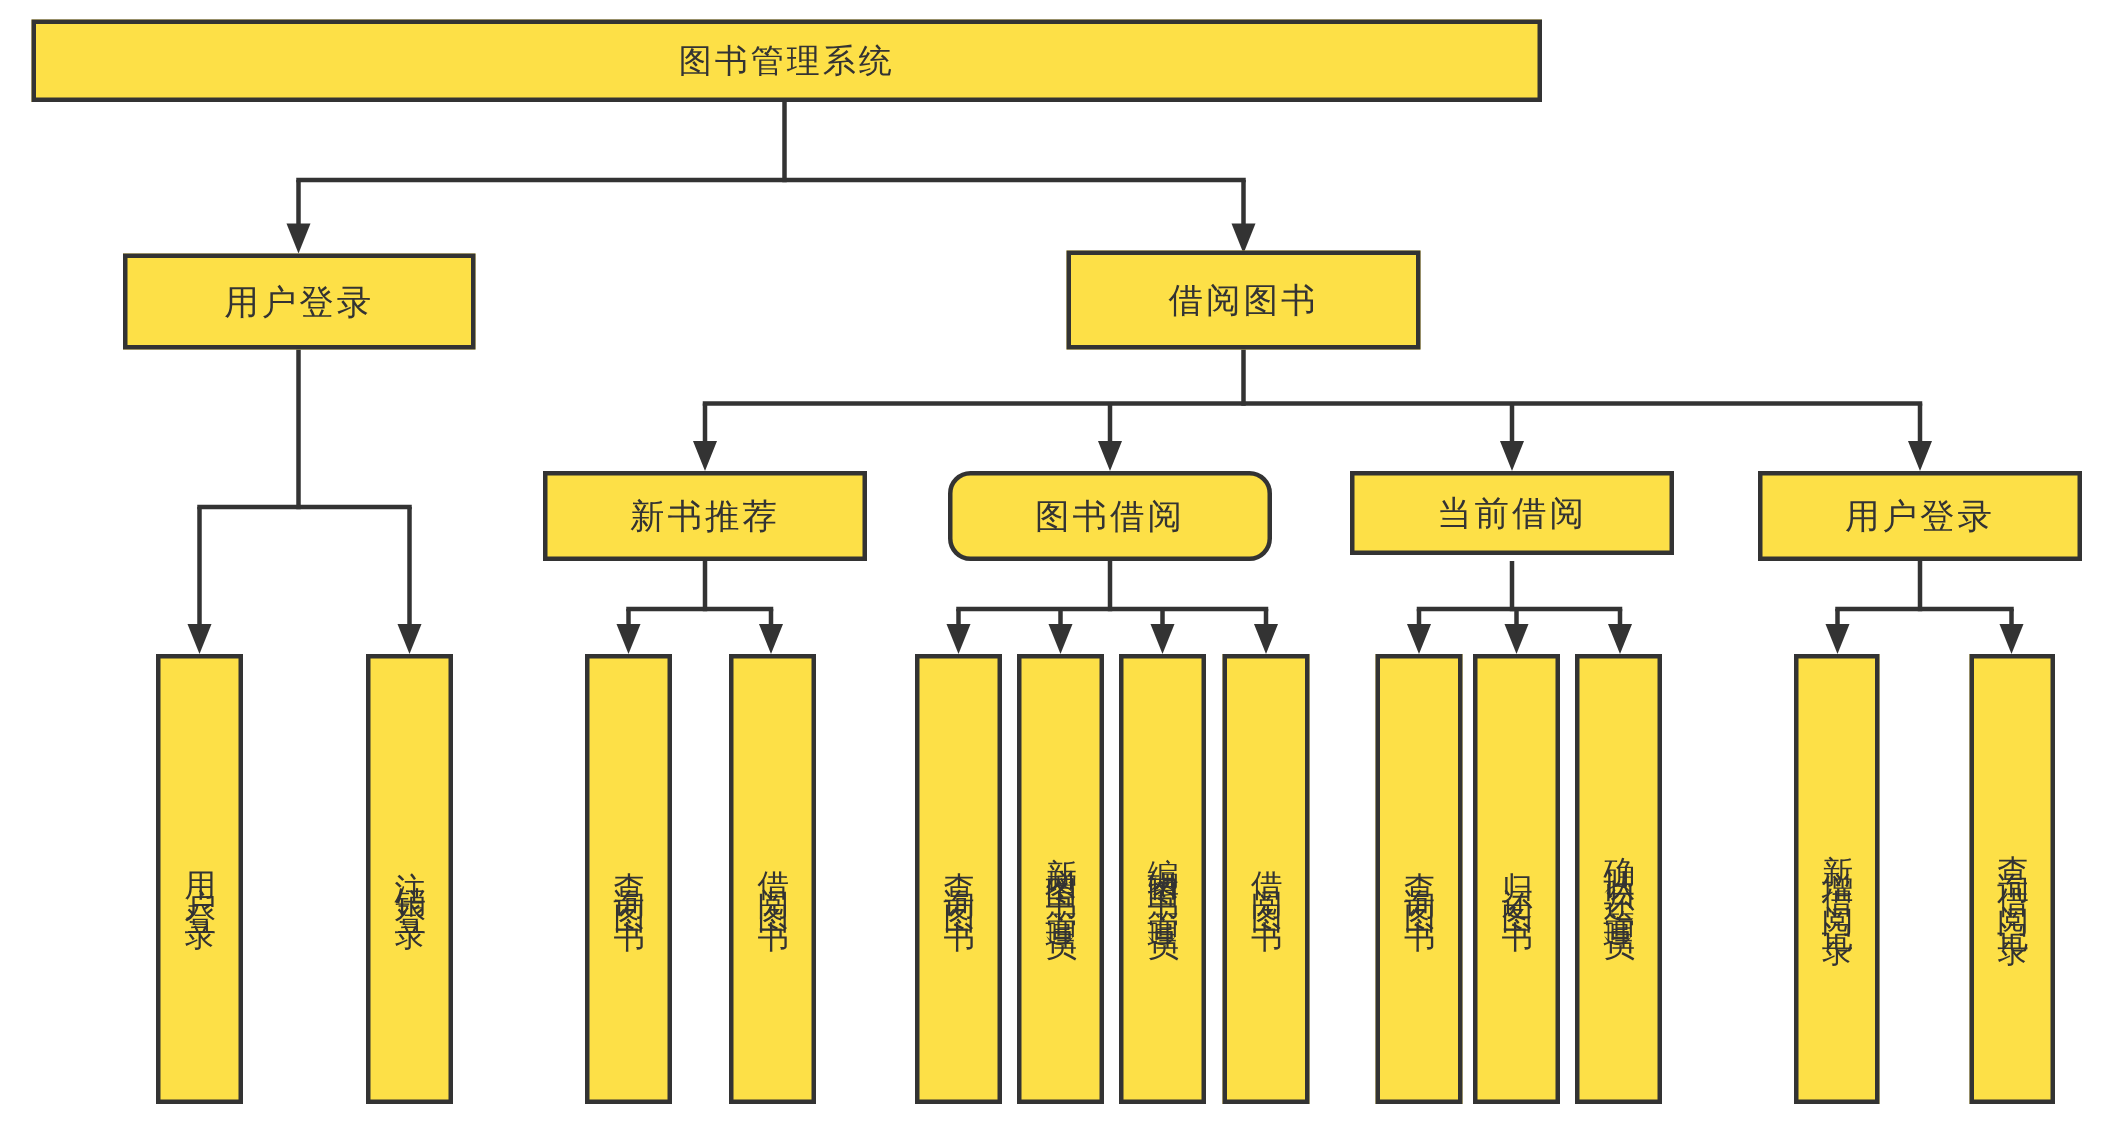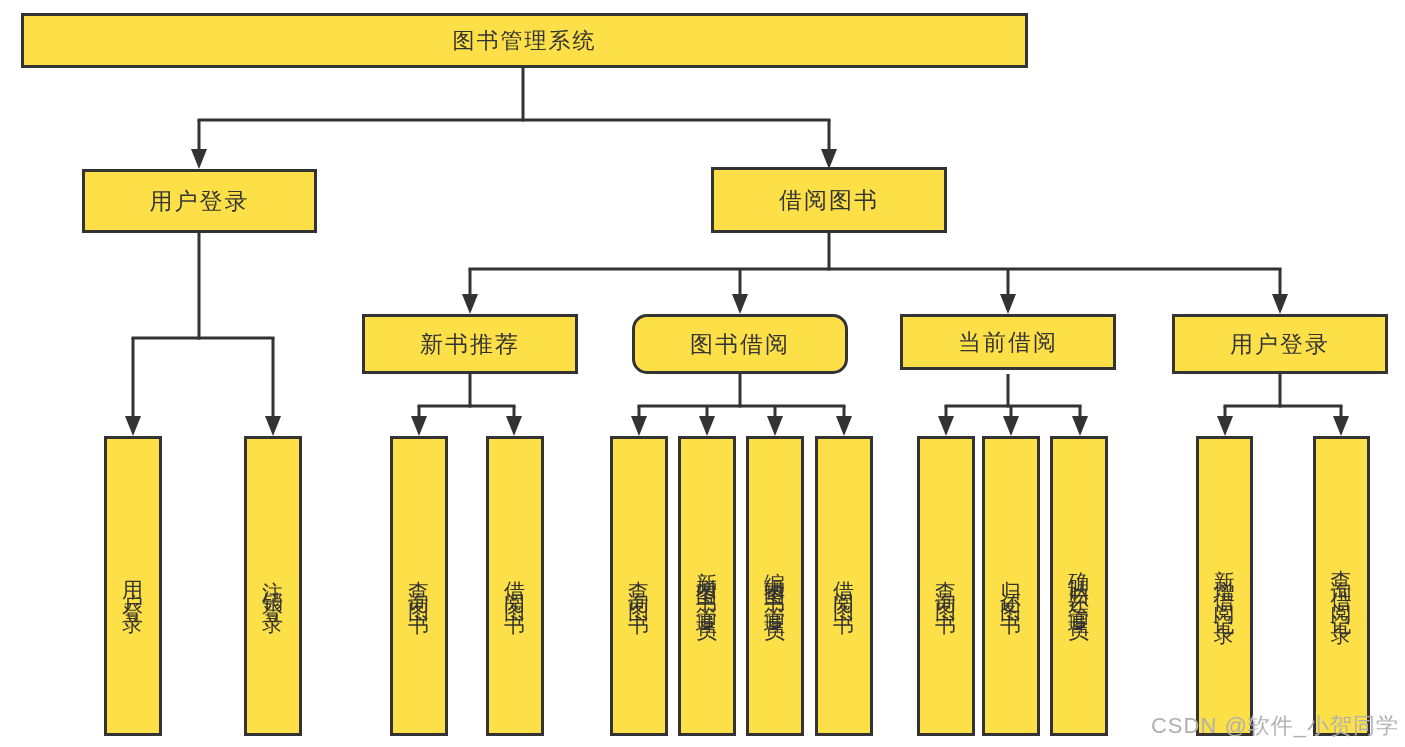--- a/index.html
+++ b/index.html
@@ -181,14 +181,13 @@
     <span>确认归还（管理员）</span>
   </div>
 
   <div class="box v" style="left:1196px;top:436px;width:57px;height:300px;">
     <span>新增借阅记录</span>
   </div>
   <div class="box v" style="left:1313px;top:436px;width:57px;height:300px;">
     <span>查询借阅记录</span>
   </div>
 
-  <div class="watermark">CSDN @软件_小贺同学</div>
 </div>
 
 </body></html>

